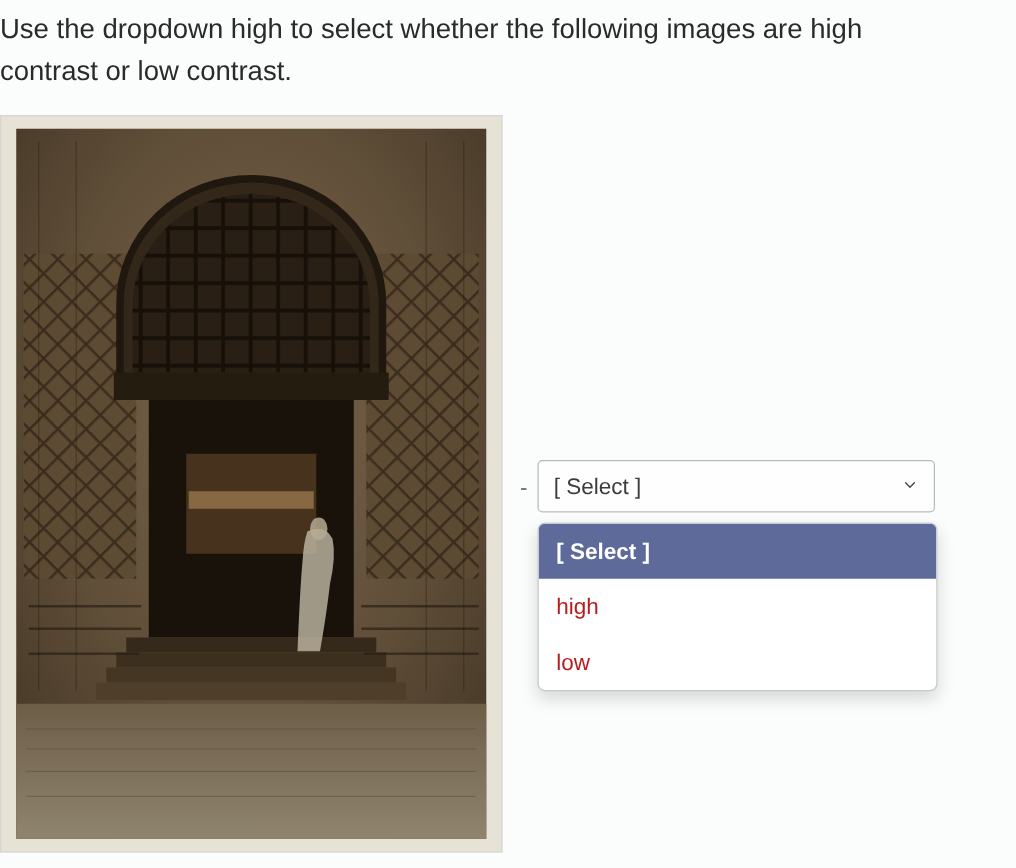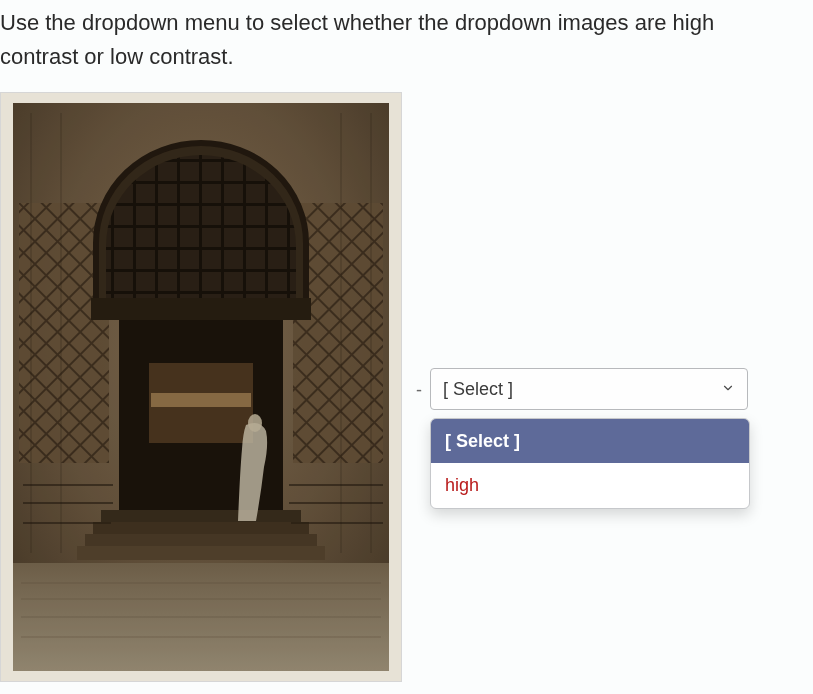--- a/index.html
+++ b/index.html
@@ -98,21 +98,21 @@
   .dropdown-option.selected {
     background: #5e6a99;
     color: #ffffff;
     font-weight: 600;
   }
 </style>
 </head>
 <body>
 
 <div class="page">
-  <p class="question">Use the dropdown menu to select whether the dropdown images are high contrast or low contrast.</p>
+  <p class="question">Use the dropdown high to select whether the following images are high contrast or low contrast.</p>
 
   <div class="content-row">
 
     <div class="image-frame">
       <svg viewBox="0 0 400 588" preserveAspectRatio="none">
         <defs>
           <radialGradient id="wall" cx="50%" cy="40%" r="75%">
             <stop offset="0%" stop-color="#8a7559"></stop>
             <stop offset="55%" stop-color="#6e5a41"></stop>
             <stop offset="100%" stop-color="#4a3b29"></stop>
@@ -207,17 +207,18 @@
         <span>
           <svg class="chevron" viewBox="0 0 24 24">
             <path d="M6 9l6 6 6-6" fill="none" stroke="#4a4a4a" stroke-width="2" stroke-linecap="round" stroke-linejoin="round"></path>
           </svg>
         </span>
       </div>
 
       <div class="dropdown-panel">
         <div class="dropdown-option selected">[ Select ]</div>
         <div class="dropdown-option">high</div>
+        <div class="dropdown-option">low</div>
       </div>
     </div>
 
   </div>
 </div>
 
 </body></html>

